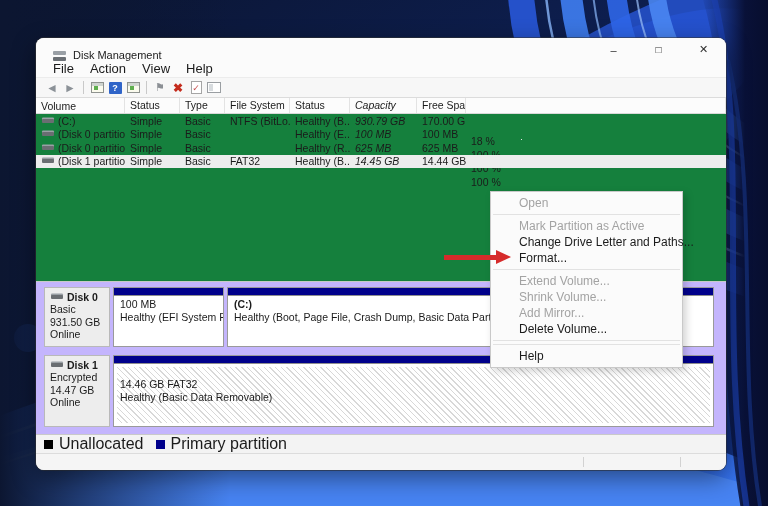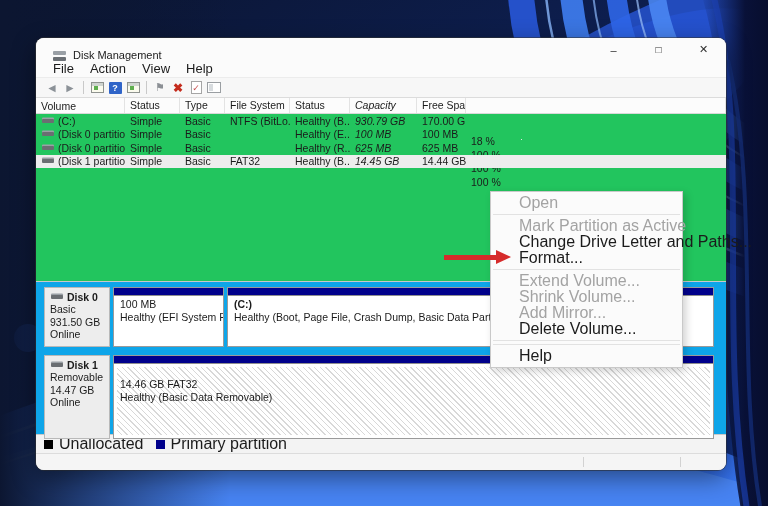--- a/index.html
+++ b/index.html
@@ -36,36 +36,36 @@
   .tb-win::before { content:""; position:absolute; left:0; top:0; right:0; height:3px; background:#cfd4cf; }
   .tb-win::after { content:""; position:absolute; left:2px; bottom:2px; width:4px; height:4px; background:#5fae4e; }
   .tb-help { width:13px; height:12px; background:#2f64c8; color:#fff; font-size:9px; font-weight:bold; display:flex; align-items:center; justify-content:center; border-radius:1px; }
   .tb-flag { color:#8b8f94; font-size:11px; }
   .tb-x { color:#c42b1c; font-size:12px; font-weight:bold; }
   .tb-doc { width:11px; height:13px; border:1px solid #a5a5a5; background:#fff; font-size:9px; color:#c75050; display:flex; align-items:center; justify-content:center; }
   .tb-panel { width:14px; height:11px; border:1px solid #9a9ea2; background:#fefefe; position:relative; }
   .tb-panel::before { content:""; position:absolute; left:1px; top:1px; bottom:1px; width:4px; background:#d7dbde; }
 
   
-  .vol-list { background:#22c55e; flex:0 0 183px; display:flex; flex-direction:column; position:relative; }
+  .vol-list { background:#15803d; flex:0 0 183px; display:flex; flex-direction:column; position:relative; }
   .vl-header { display:flex; height:16px; background:#fcfcfc; border-bottom:1px solid #d9d9d9; flex:0 0 auto; }
   .vl-h { font-size:10.5px; color:#1b1b1b; padding:1px 0 0 5px; border-right:1px solid #e3e3e3; overflow:hidden; white-space:nowrap; }
   .vl-row { display:flex; height:13.5px; align-items:center; }
   .vl-row.selected { background:#ededed; }
   .vl-c { font-size:10.5px; color:#1b1b1b; padding-left:5px; overflow:hidden; white-space:nowrap; }
   .c-volume { width:89px; display:flex; align-items:center; gap:4px; }
   .c-layout { width:55px; } .c-type { width:45px; } .c-fs { width:65px; }
   .c-status { width:60px; } .c-cap { width:67px;font-style:italic; } .c-free { width:49px; } .c-pct { width:56px;margin-top:41px; }
   .drive-glyph { width:12px; height:4px; background:#6a6e72; border-radius:1px; flex:0 0 auto; margin-left:1px; box-shadow:0 -1.5px 0 #9aa0a5; }
 
   
-  .disk-area { flex:1 1 auto; background:#0ea5e9; border-top:1px solid #c9c9c9; position:relative; }
+  .disk-area { flex:1 1 auto; background:#c4b5fd; border-top:1px solid #c9c9c9; position:relative; }
   .disk-block { position:absolute; left:8px; right:12px; display:flex; }
   .disk-block.d0 { top:5px; height:60px; }
-  .disk-block.d1 { top:73px; height:84px; }
+  .disk-block.d1 { top:73px; height:72px; }
   .disk-head { width:66px; flex:0 0 auto; background:#ededed; border:1px solid #b9b9b9; padding:3px 0 0 5px; }
   .disk-name { font-size:10.5px; font-weight:bold; color:#1b1b1b; display:flex; align-items:center; gap:4px; }
   .disk-line { font-size:10.5px; color:#1b1b1b; line-height:12.5px; }
   .disk-strips { flex:1 1 auto; display:flex; gap:3px; margin-left:3px; }
   .partition { border:1px solid #9a9a9a; background:#fff; position:relative; overflow:hidden; }
   .partition .band { height:8px; background:#00008b; border-bottom:1px solid #8f8f8f; }
   .partition .ptxt { padding:2px 0 0 6px; }
   .partition .pl { font-size:10.5px; color:#1b1b1b; line-height:13px; white-space:nowrap; }
   .partition.hatched .body {
     position:absolute; left:3px; right:3px; top:11px; bottom:3px;
@@ -81,21 +81,21 @@
   .statusbar { flex:0 0 auto; height:17px; background:#f5f5f5; border-top:1px solid #dcdcdc; position:relative; }
   .sb-sep { position:absolute; top:3px; bottom:3px; width:1px; background:#d2d2d2; }
   .sb-sep.s1 { left:547px; } .sb-sep.s2 { left:644px; }
 
   
   .context-menu {
     position:absolute; left:490px; top:191px; width:193px; z-index:5;
     background:#fbfbfb; border:1px solid #c9c9c9; box-shadow:3px 3px 8px rgba(0,0,0,.18);
     padding:3px 0;
   }
-  .mi { height:16px; line-height:16px; font-size:16px; padding-left:28px; color:#1b1b1b; white-space:nowrap; }
+  .mi { height:16px; line-height:16px; font-size:12px; padding-left:28px; color:#1b1b1b; white-space:nowrap; }
   .mi.disabled { color:#a3a3a3; }
   .msep { height:1px; background:#e2e2e2; margin:3px 2px; }
 
   
   .red-arrow { position:absolute; left:444px; top:250px; z-index:6; display:flex; align-items:center; }
   .red-arrow .tail { width:52px; height:5px; background:#d62b2b; }
   .red-arrow .head { width:0; height:0; border-left:15px solid #d62b2b; border-top:7px solid transparent; border-bottom:7px solid transparent; }
 </style>
 </head>
 <body>
@@ -297,21 +297,21 @@
         </div>
       </div>
     </div>
 
     <div class="disk-block d1">
       <div class="disk-head">
         <div class="disk-name">
             <span class="drive-glyph"></span>
             <span>Disk 1</span>
           </div>
-        <div class="disk-line">Removable</div>
+        <div class="disk-line">Encrypted</div>
         <div class="disk-line">14.47 GB</div>
         <div class="disk-line">Online</div>
       </div>
       <div class="disk-strips">
         <div class="partition hatched" style="flex:1">
           <div class="band"></div>
           <div class="body"></div>
           <div class="ptxt">
             <div class="pl">14.46 GB FAT32</div>
             <div class="pl">Healthy (Basic Data Removable)</div>

